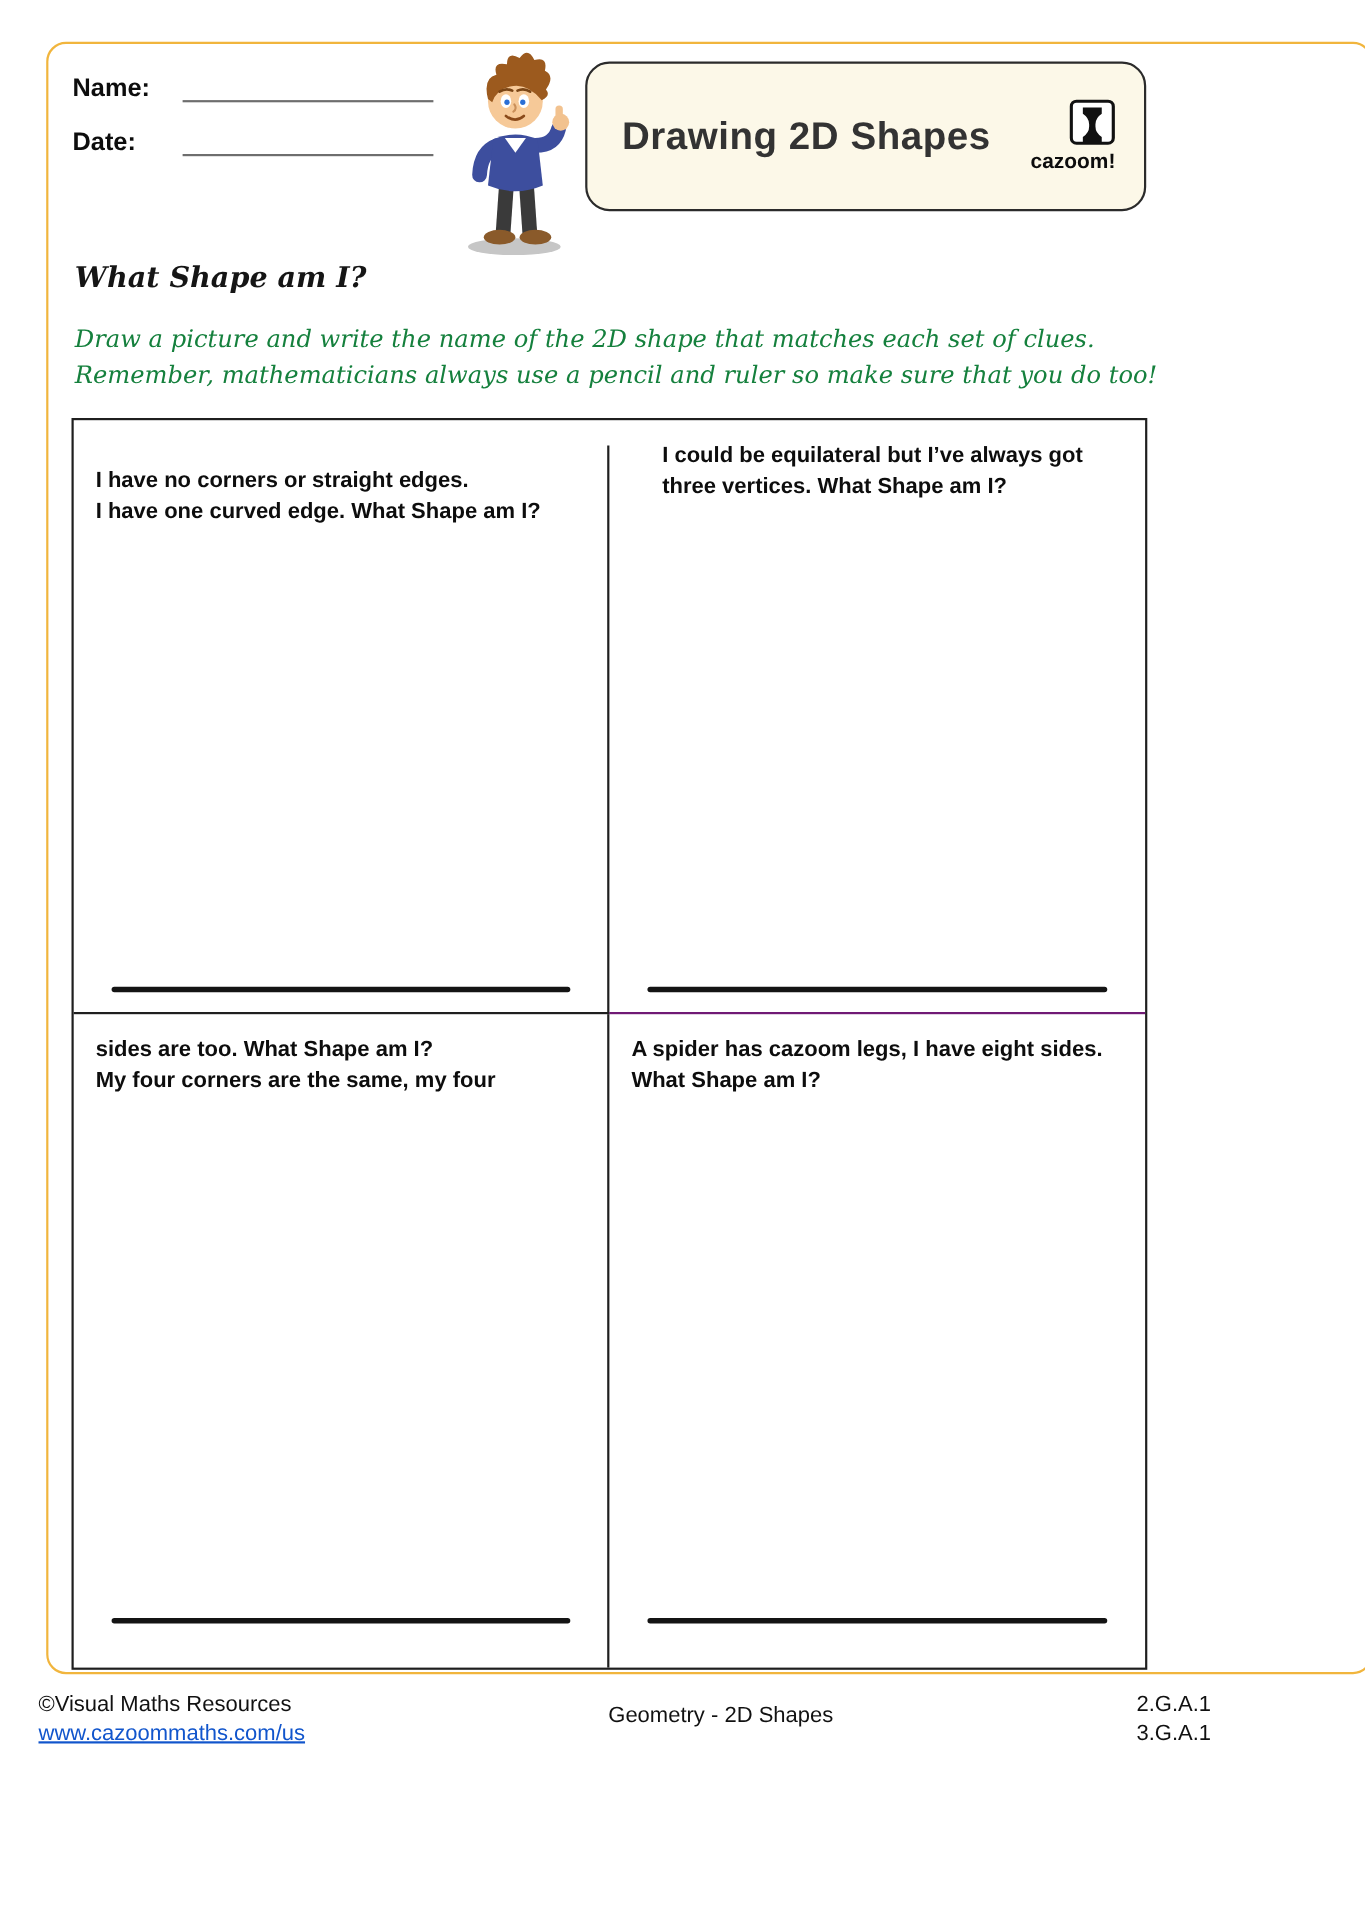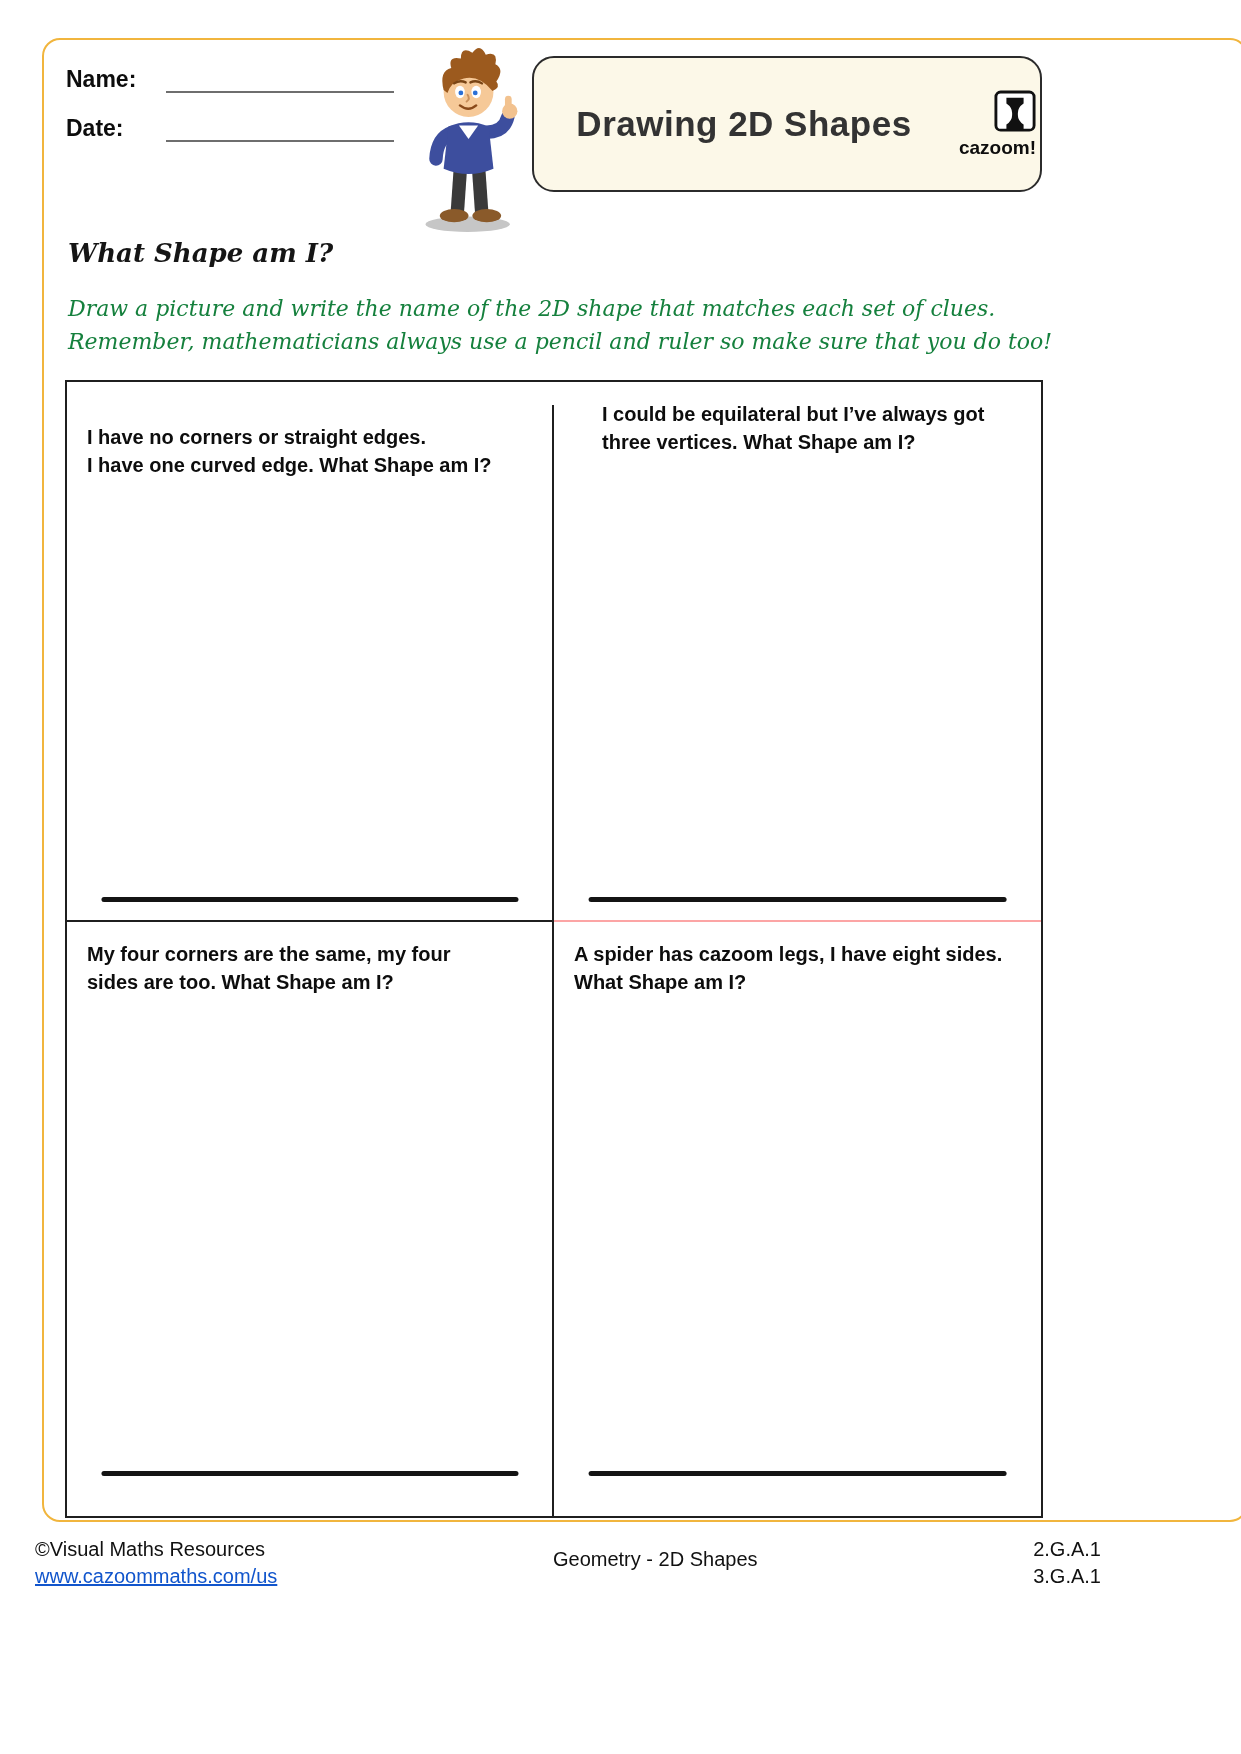--- a/index.html
+++ b/index.html
@@ -20,40 +20,40 @@
   .field-row{display:flex;align-items:flex-end;margin-bottom:22px;}
   .field-label{font-weight:bold;font-size:23px;width:100px;color:#0d0d0d;}
   .write-line{display:inline-block;width:228px;height:24px;border-bottom:2px solid #6e6e6e;}
 
   
   .boy{position:absolute;left:368px;top:2px;width:115px;height:192px;}
 
   
   .title-box{position:absolute;left:488px;top:16px;width:510px;height:136px;
              background:var(--title-box-bg);border:2px solid #2b2b2b;border-radius:22px;
-             display:flex;align-items:center;padding:0 4px 0 10px;}
+             display:flex;align-items:center;padding:0 26px 0 10px;}
   .title-text{flex:1;text-align:center;font-size:35px;font-weight:bold;color:#333;letter-spacing:.5px;}
   .logo{display:flex;flex-direction:column;align-items:flex-end;width:92px;flex:none;}
   .logo-text{font-size:19px;font-weight:bold;color:#0d0d0d;margin-top:1px;}
 
   
   .section-heading{position:absolute;left:24px;top:198px;
                    font-family:"DejaVu Serif",serif;font-style:italic;font-weight:bold;
                    font-size:26px;color:#151515;}
   .instructions{position:absolute;left:24px;top:252px;
                 font-family:"DejaVu Serif",serif;font-style:italic;
                 font-size:22px;line-height:1.5;color:#15803d;}
 
   
   .clue-grid{position:absolute;left:21px;top:340px;width:978px;height:1138px;
              display:grid;grid-template-columns:1fr 1fr;grid-template-rows:540px 1fr;
              border:2px solid #1f1f1f;}
   .cell{position:relative;padding:18px 20px;}
   .cell.c1{border-right:2px solid #1f1f1f;border-bottom:2px solid #1f1f1f;margin-top:23px;}
-  .cell.c2{border-bottom:2px solid #fca5a5;padding-left:48px;}
+  .cell.c2{border-bottom:2px solid #701a75;padding-left:48px;}
   .cell.c3{border-right:2px solid #1f1f1f;}
   .clue{font-weight:bold;font-size:20px;line-height:1.4;color:#0d0d0d;}
   .answer-line{position:absolute;bottom:18px;left:50%;transform:translateX(-50%);
                width:86%;height:5px;background:#141414;border-radius:3px;}
   .cell.c3 .answer-line,.cell.c4 .answer-line{bottom:40px;}
 
   
   .footer{position:absolute;left:35px;top:1536px;width:1066px;
           display:flex;justify-content:space-between;align-items:flex-start;font-size:20px;}
   .footer-left div{line-height:1.35;}
@@ -131,22 +131,22 @@
       </div>
       <div class="cell c2">
         <div class="clue">
           <div>I could be equilateral but I’ve always got</div>
           <div>three vertices. What Shape am I?</div>
         </div>
         <div class="answer-line"></div>
       </div>
       <div class="cell c3">
         <div class="clue">
+          <div>sides are too. What Shape am I?</div>
           <div>My four corners are the same, my four</div>
-          <div>sides are too. What Shape am I?</div>
         </div>
         <div class="answer-line"></div>
       </div>
       <div class="cell c4">
         <div class="clue">
           <div>A spider has cazoom legs, I have eight sides.</div>
           <div>What Shape am I?</div>
         </div>
         <div class="answer-line"></div>
       </div>

